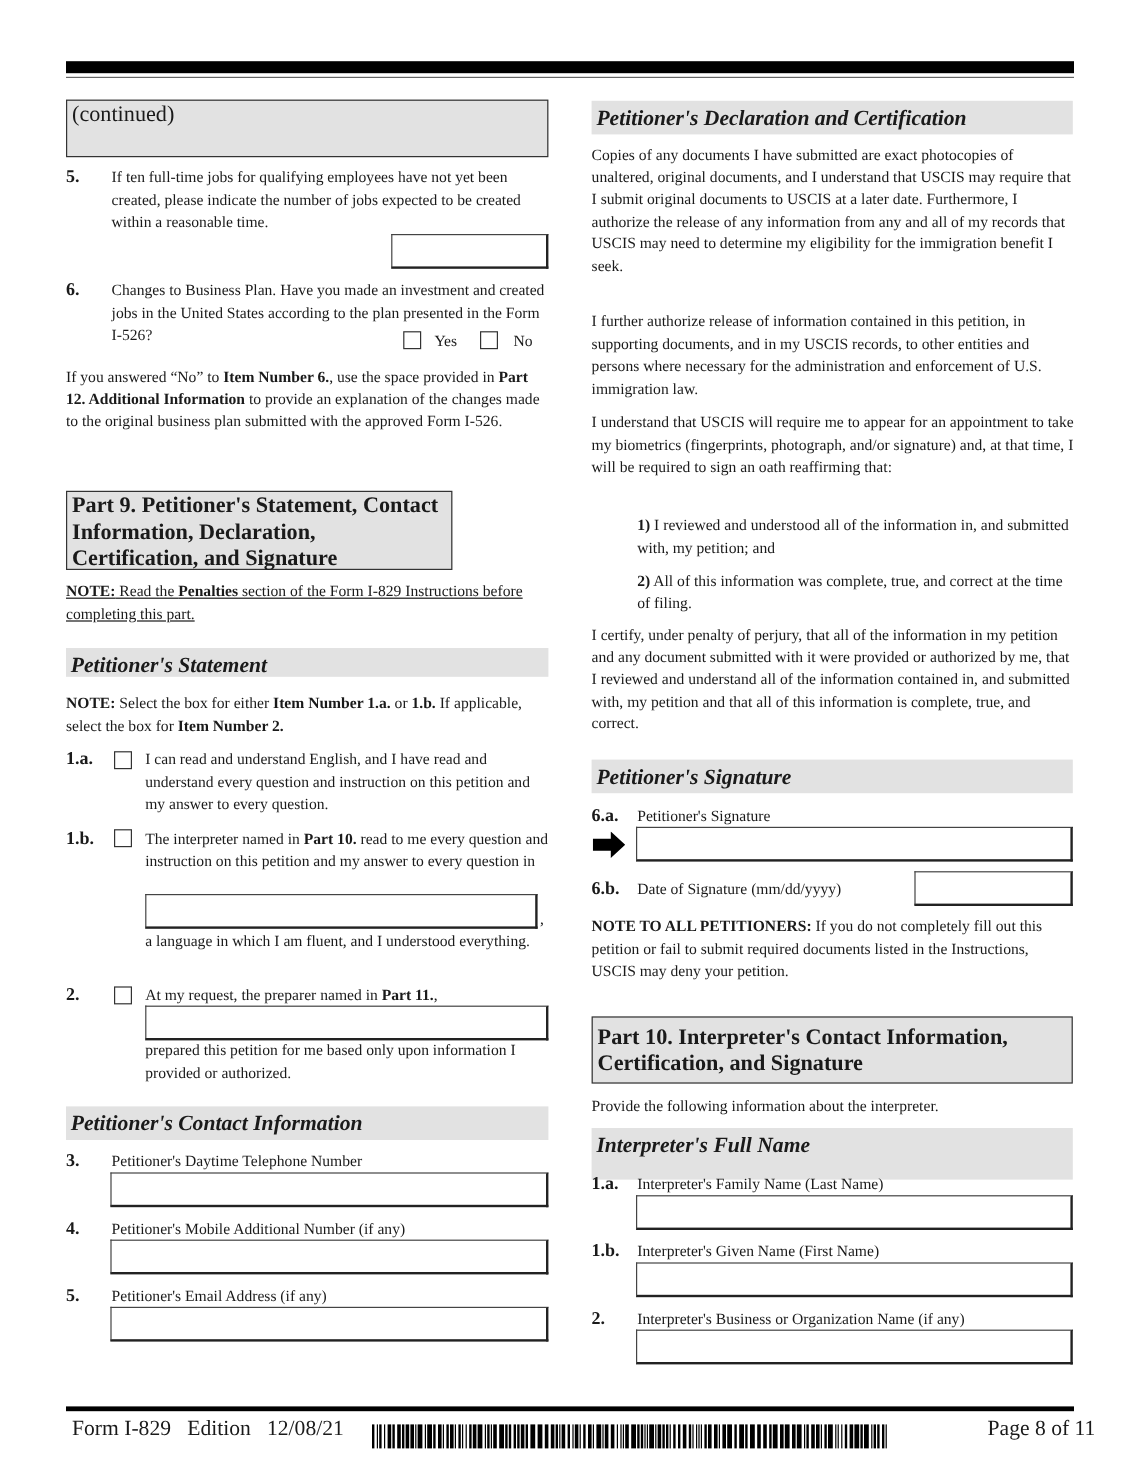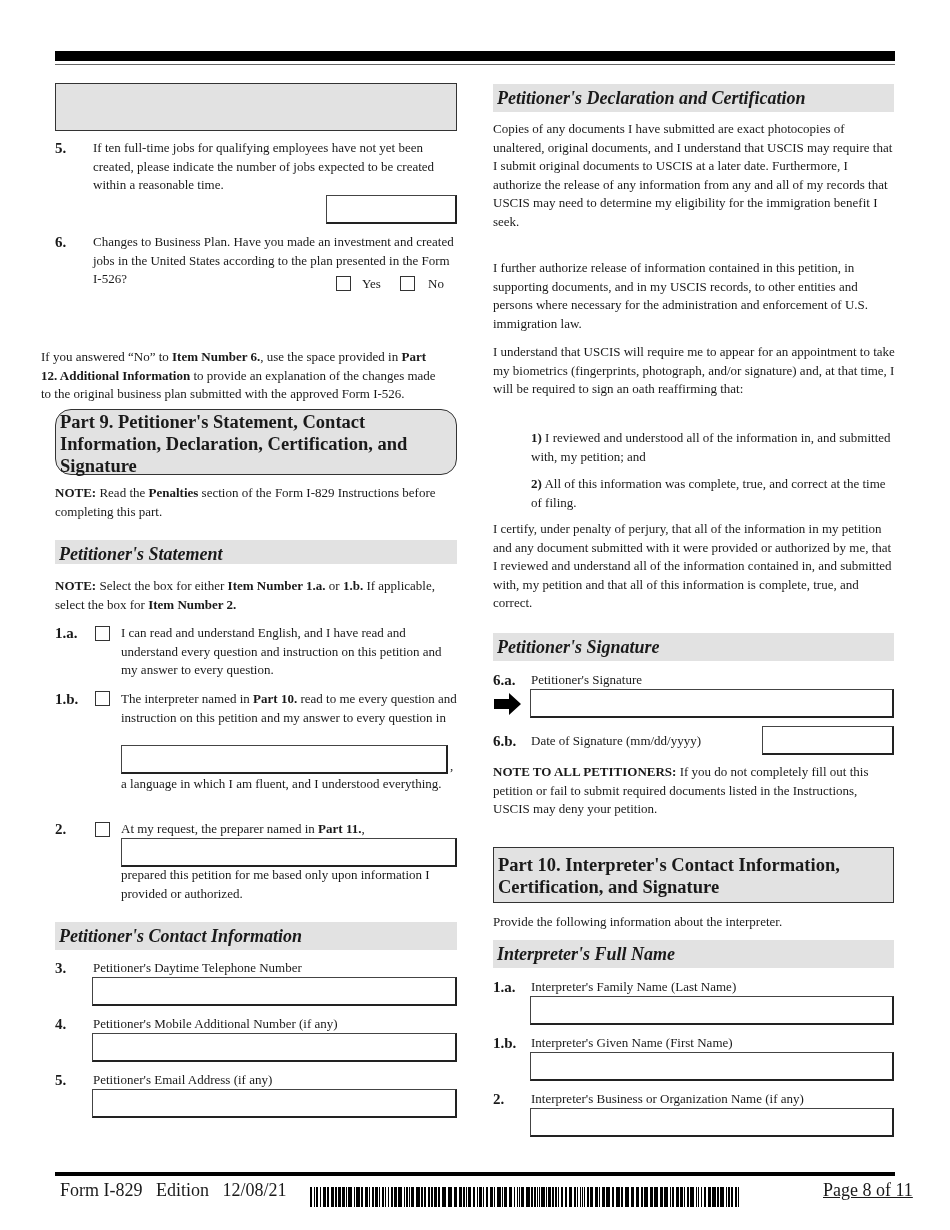--- a/index.html
+++ b/index.html
@@ -31,42 +31,43 @@
   .barcode { display: flex; align-items: stretch; height: 20px; }
   .barcode span { display: block; background: #000; height: 100%; }
 </style>
 </head>
 <body>
 
 <div class="abs topbar"></div>
 <div class="abs topline"></div>
 
 <div class="abs part-head" style="left:55px; top:83px; width:402px; height:48px;">
+  <div class="cont">(continued)</div>
 </div>
 
 <div class="abs num" style="left:55px; top:139px;">5.</div>
 <div class="abs para" style="left:93px; top:139px; width:365px;">If ten full-time jobs for qualifying employees have not yet been created, please indicate the number of jobs expected to be created within a reasonable time.</div>
 <input class="abs box" style="left: 326px; top: 195px; width: 131px; height: 29px;" value="">
 
 <div class="abs num" style="left:55px; top:233px;">6.</div>
 <div class="abs para" style="left:93px; top:233px; width:365px;">Changes to Business Plan.  Have you made an investment and created jobs in the United States according to the plan presented in the Form I-526?</div>
 <div class="abs chk" style="left:336px; top:276px;"></div>
 <div class="abs para" style="left:362px; top:275px;">Yes</div>
 <div class="abs chk" style="left:400px; top:276px;"></div>
 <div class="abs para" style="left:428px; top:275px;">No</div>
 
-<div class="abs para" style="left:41px; top:305px; width:404px;margin-top:43px;">
+<div class="abs para" style="left:55px; top:305px; width:404px;">
   <span>If you answered “No” to </span><b>Item Number 6.</b><span>, use the space provided in </span><b>Part 12. Additional Information</b><span> to provide an explanation of the changes made to the original business plan submitted with the approved Form I-526.</span>
 </div>
 
-<div class="abs part-head" style="left:55px; top:409px; width:402px; height:66px;border-radius:16px;">
+<div class="abs part-head" style="left:55px; top:409px; width:322px; height:66px;">
   <div>Part 9.  Petitioner's Statement, Contact Information, Declaration, Certification, and Signature</div>
 </div>
 
-<div class="abs para" style="left:55px; top:484px; width:404px;">
+<div class="abs para" style="left:55px; top:484px; width:404px;text-decoration:underline;">
   <b>NOTE:</b><span>  Read the </span><b>Penalties</b><span> section of the Form I-829 Instructions before completing this part.</span>
 </div>
 
 <div class="abs sub-head" style="left:55px; top:540px; width:402px; height:24px;">Petitioner's Statement</div>
 
 <div class="abs para" style="left:55px; top:577px; width:404px;">
   <b>NOTE:</b><span>  Select the box for either </span><b>Item Number 1.a.</b><span> or </span><b>1.b.</b><span>  If applicable, select the box for </span><b>Item Number 2.</b>
 </div>
 
 <div class="abs num" style="left:55px; top:624px;">1.a.</div>
@@ -135,21 +136,21 @@
 <div class="abs para" style="left:493px; top:763px; width:402px;">
   <b>NOTE TO ALL PETITIONERS:</b><span>  If you do not completely fill out this petition or fail to submit required documents listed in the Instructions, USCIS may deny your petition.</span>
 </div>
 
 <div class="abs part-head" style="left:493px; top:847px; width:401px; height:56px;">
   <div style="padding-top:5px;">Part 10.  Interpreter's Contact Information, Certification, and Signature</div>
 </div>
 
 <div class="abs para" style="left:493px; top:913px; width:402px;">Provide the following information about the interpreter.</div>
 
-<div class="abs sub-head" style="left:493px; top:940px; width:401px; height:28px;">Interpreter's Full Name</div>
+<div class="abs sub-head" style="left:493px; top:940px; width:401px; height:43px;">Interpreter's Full Name</div>
 
 <div class="abs num" style="left:493px; top:978px;">1.a.</div>
 <div class="abs para" style="left:531px; top:978px;">Interpreter's Family Name (Last Name)</div>
 <input class="abs box" style="left: 530px; top: 996px; width: 364px; height: 29px;" value="">
 
 <div class="abs num" style="left:493px; top:1034px;">1.b.</div>
 <div class="abs para" style="left:531px; top:1034px;">Interpreter's Given Name (First Name)</div>
 <input class="abs box" style="left: 530px; top: 1052px; width: 364px; height: 29px;" value="">
 
 <div class="abs num" style="left:493px; top:1090px;">2.</div>
@@ -269,13 +270,13 @@
     <span style="width: 3px; margin-right: 1px;"></span>
     <span style="width: 4px; margin-right: 1px;"></span>
     <span style="width: 2px; margin-right: 1px;"></span>
     <span style="width: 4px; margin-right: 2px;"></span>
     <span style="width: 1px; margin-right: 1px;"></span>
     <span style="width: 2px; margin-right: 1px;"></span>
     <span style="width: 2px; margin-right: 2px;"></span>
     <span style="width: 2px; margin-right: 1px;"></span>
     <span style="width: 1px; margin-right: 2px;"></span>
   </div>
-<div class="abs footer-text" style="left:823px; top:1180px;text-decoration:underline;">Page 8 of 11</div>
+<div class="abs footer-text" style="left:823px; top:1180px;">Page 8 of 11</div>
 
 </body></html>

